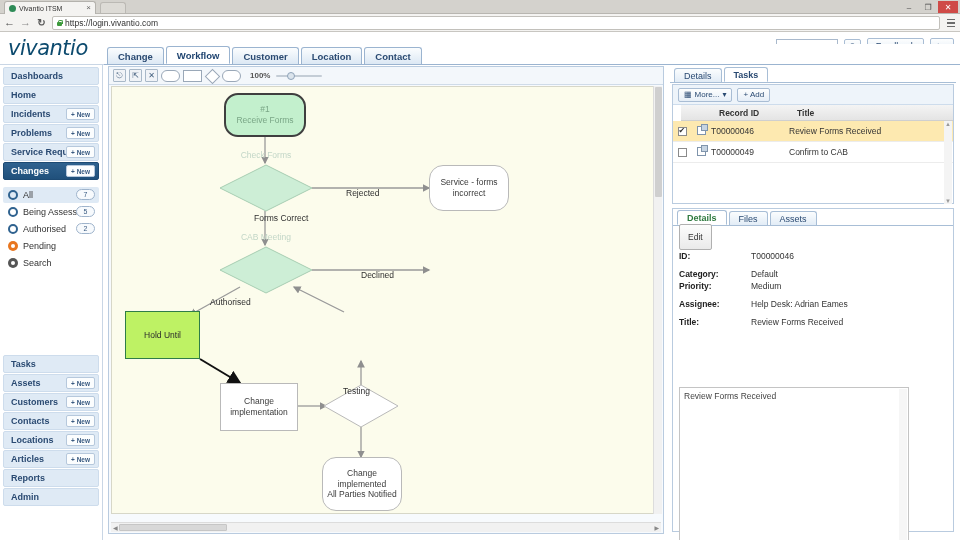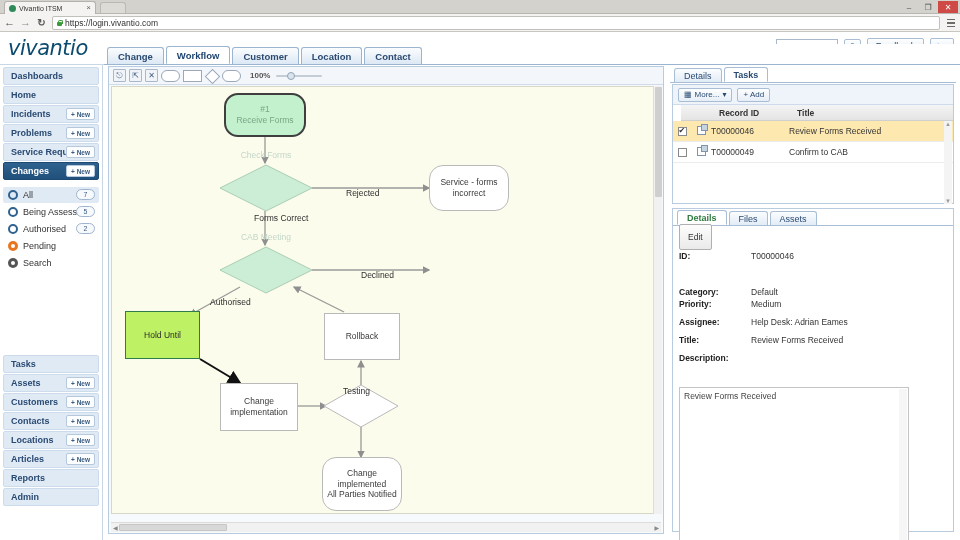--- a/index.html
+++ b/index.html
@@ -567,23 +567,20 @@
         <div class="node rounded-plain" style="left:317px; top:78px; width:80px; height:46px;">
           <span style="white-space:pre-line">Service - forms
 incorrect</span>
         </div>
 
 
         <div class="node rect-green" style="left:13px; top:224px; width:75px; height:48px;">
           <span>Hold Until</span>
         </div>
 
-        <div class="node rect-plain" style="left:212px; top:226px; width:76px; height:47px;">
-          <span>Rollback</span>
-        </div>
 
         <div class="node rect-plain" style="left:108px; top:296px; width:78px; height:48px;">
           <span style="white-space:pre-line">Change
 implementation</span>
         </div>
 
         <div class="node rounded-plain" style="left:210px; top:370px; width:80px; height:54px;">
           <span style="white-space:pre-line">Change
 implemented
 All Parties Notified</span>
@@ -668,39 +665,36 @@
 
         <div class="edit-bar">
           <span class="edit-btn">Edit</span>
         </div>
 
         <div style="padding-top:3px">
           <div class="field-row">
             <span class="field-label">ID:</span>
             <span class="field-value">T00000046</span>
           </div>
-          <div class="field-row" style="margin-top:24px">
+          <div class="field-row" style="margin-top:6px">
             <span class="field-label">Category:</span>
             <span class="field-value">Default</span>
           </div>
           <div class="field-row" style="margin-top:0">
             <span class="field-label">Priority:</span>
             <span class="field-value">Medium</span>
           </div>
           <div class="field-row" style="margin-top:6px">
             <span class="field-label">Assignee:</span>
             <span class="field-value">Help Desk: Adrian Eames</span>
           </div>
           <div class="field-row" style="margin-top:6px">
             <span class="field-label">Title:</span>
             <span class="field-value">Review Forms Received</span>
           </div>
-          <div class="field-row" style="margin-top:6px">
-            <span class="field-label">Description:</span>
-          </div>
         </div>
 
         <div class="desc-area">
           <span>Review Forms Received</span>
           <span class="desc-scroll"></span>
         </div>
       </div>
     </div>
   </div>
 </div>

